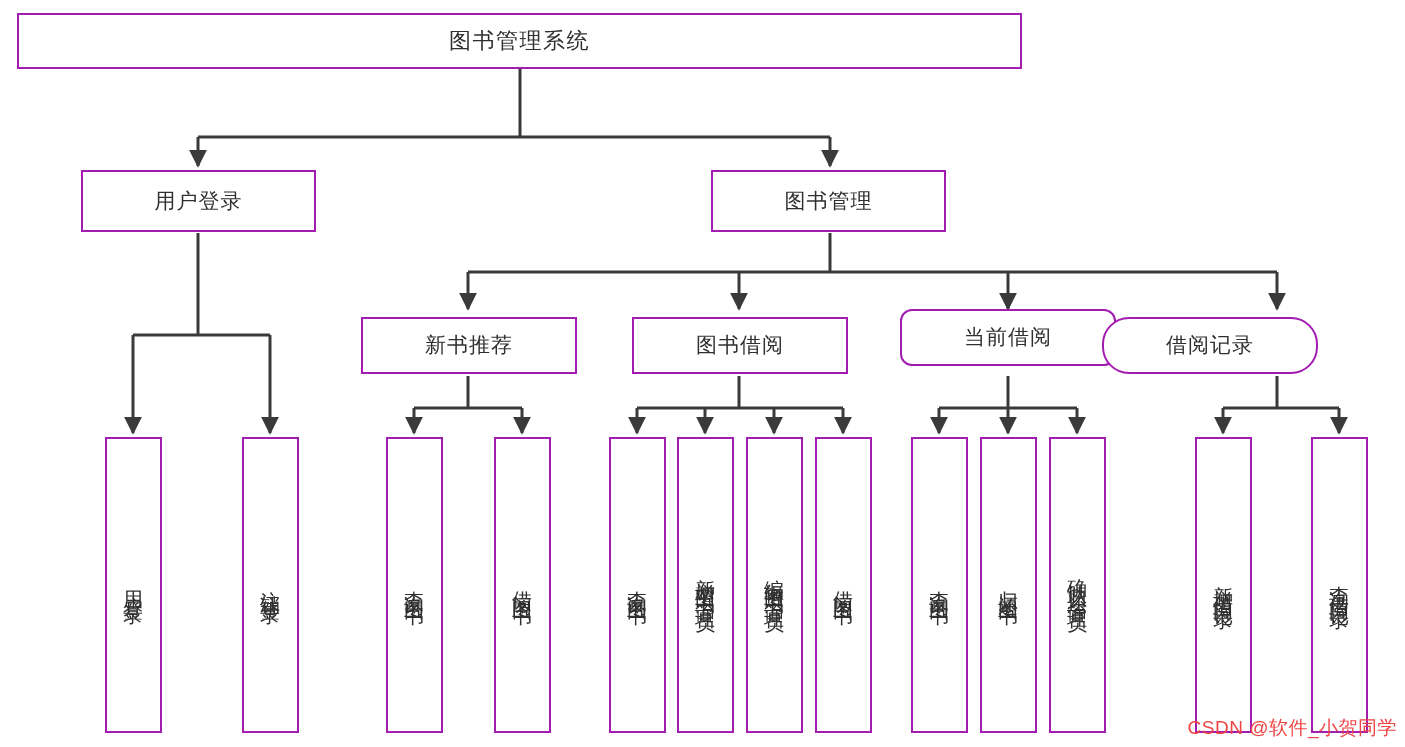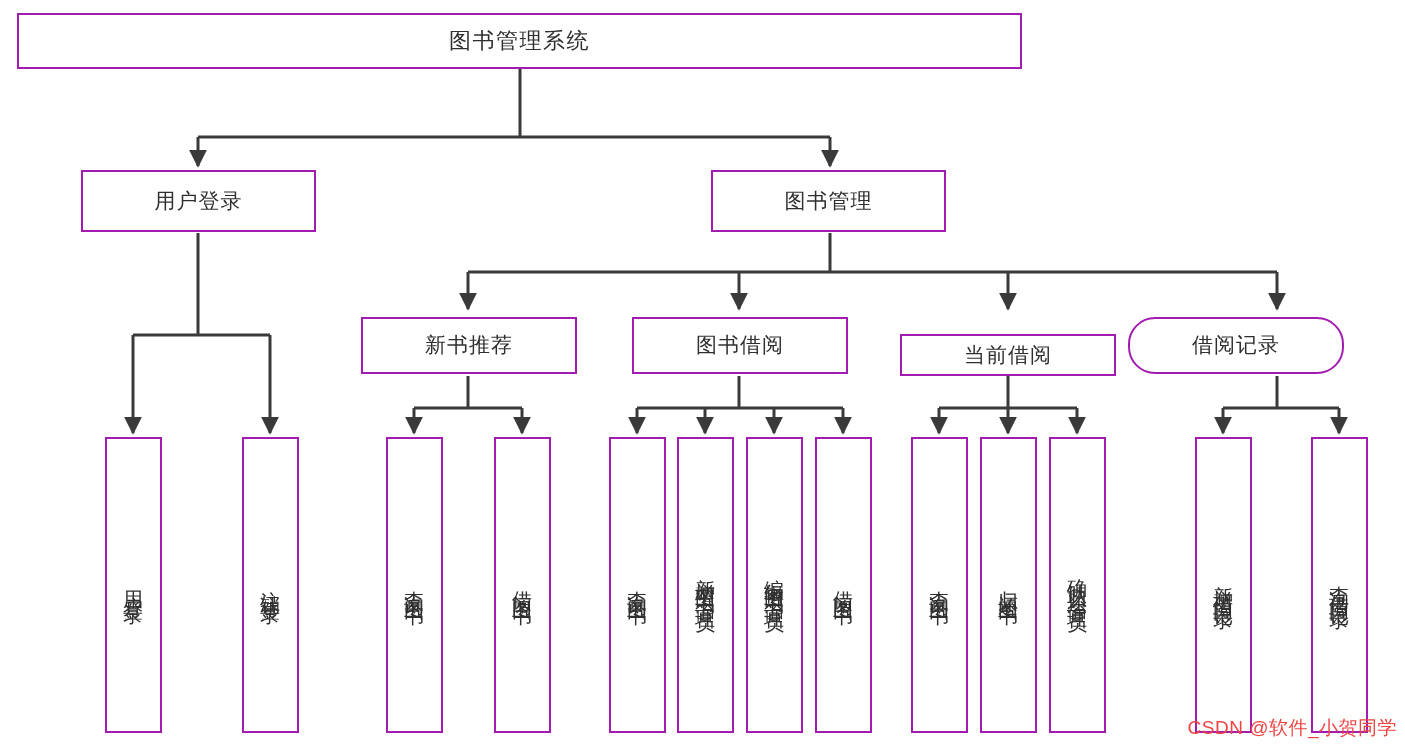--- a/index.html
+++ b/index.html
@@ -143,24 +143,24 @@
   <div class="node h" style="left:711px; top:170px; width:235px; height:62px;">
     <span class="label">图书管理</span>
   </div>
 
   <div class="node h" style="left:632px; top:317px; width:216px; height:57px;">
     <span class="label">图书借阅</span>
   </div>
   <div class="node h" style="left:361px; top:317px; width:216px; height:57px;">
     <span class="label">新书推荐</span>
   </div>
-  <div class="node h" style="left:900px; top:334px; width:216px; height:42px;">
+  <div class="node h" style="left:900px; top:309px; width:216px; height:57px;border-radius:12px;">
     <span class="label">当前借阅</span>
   </div>
-  <div class="node h" style="left:1128px; top:317px; width:216px; height:57px;border-radius:27px;">
+  <div class="node h" style="left:1102px; top:317px; width:216px; height:57px;border-radius:27px;">
     <span class="label">借阅记录</span>
   </div>
 
   <div class="node v" style="left:105px; top:437px; width:57px; height:296px;">
     <span class="label">用户登录</span>
   </div>
   <div class="node v" style="left:242px; top:437px; width:57px; height:296px;">
     <span class="label">注销登录</span>
   </div>
 

